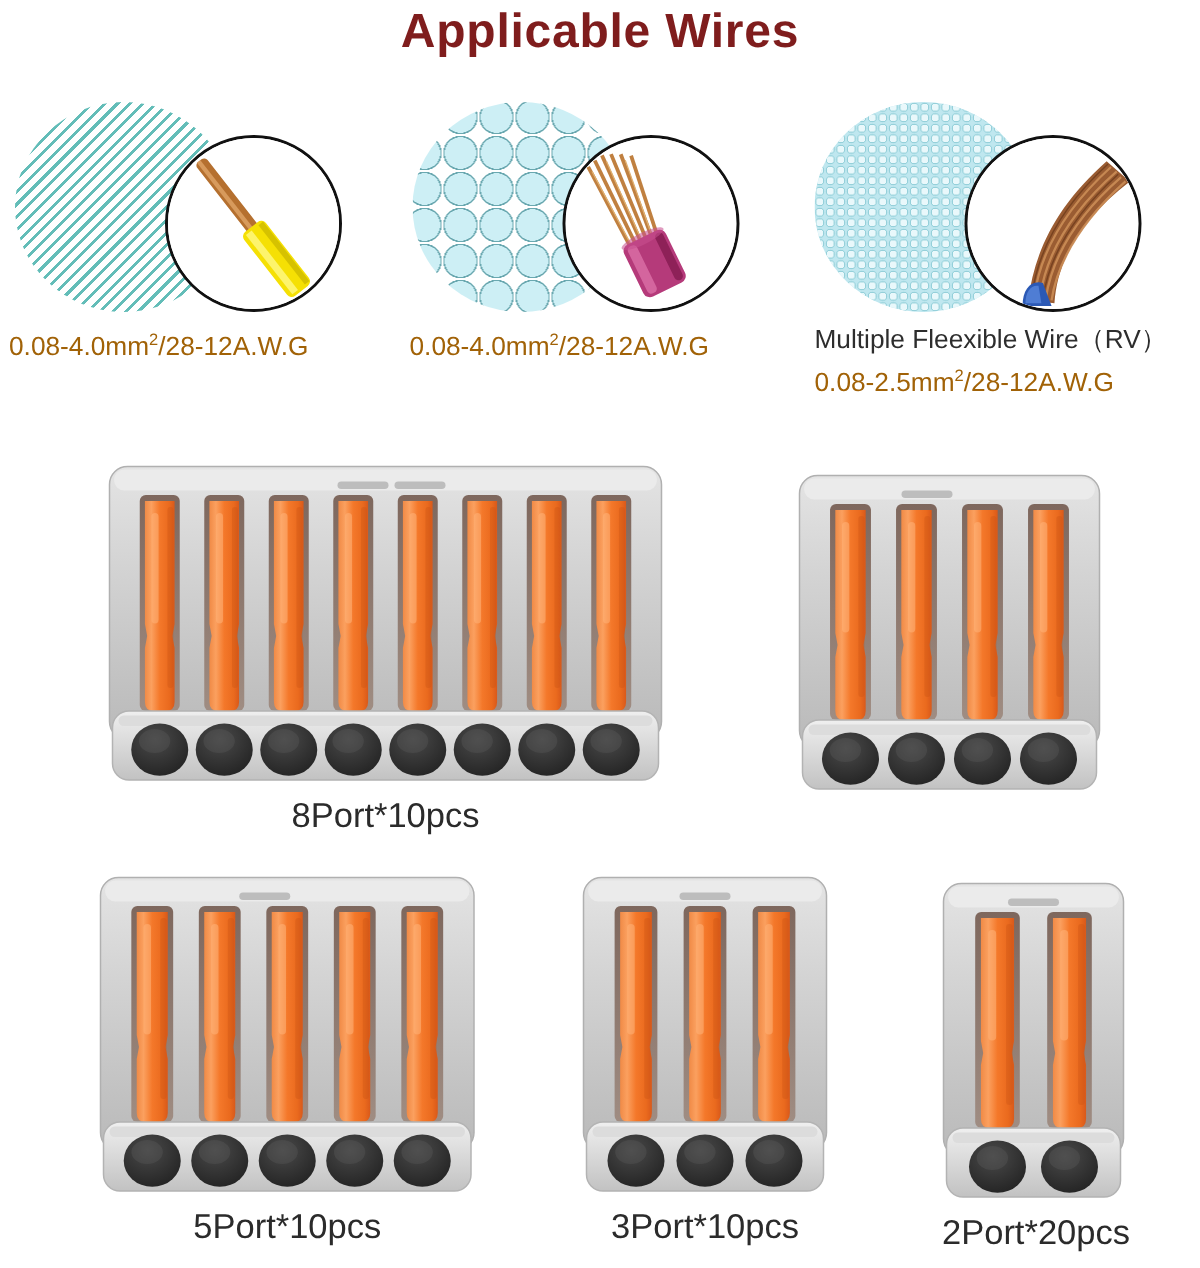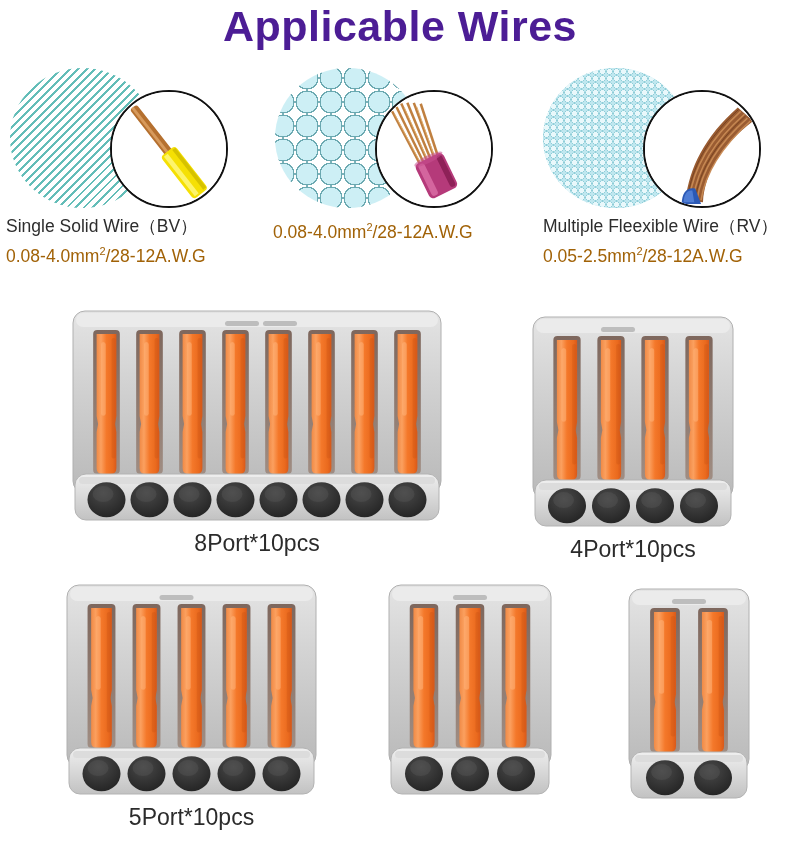--- a/index.html
+++ b/index.html
@@ -14,24 +14,24 @@
     position: relative;
   }
 
   
   .page-title {
     position: absolute;
     top: 2px;
     left: 0;
     width: 800px;
     text-align: center;
-    font-size: 43px;
+    font-size: 32px;
     font-weight: 600;
     letter-spacing: 0.5px;
-    color: #4c1d95;
+    color: #7f1d1d;
   }
 
   
   .wires-row {
     position: absolute;
     top: 62px;
     left: 0;
     width: 800px;
     height: 215px;
   }
@@ -168,21 +168,20 @@
             <rect x="52" y="2" width="9" height="62" rx="3" fill="#b5702f"></rect>
             <rect x="54" y="2" width="3" height="62" fill="#d79a5c"></rect>
             <rect x="47" y="60" width="19" height="56" rx="4" fill="#f5e004"></rect>
             <rect x="50" y="62" width="5" height="52" fill="#fdf46c"></rect>
             <rect x="61" y="62" width="4" height="52" fill="#d6c200"></rect>
           </g>
         </svg>
       </div>
     </div>
     <div class="wire-caption">
-      <div class="wire-name">Single Solid Wire（BV）</div>
       <div class="wire-spec"><span>0.08-4.0mm</span><span class="sup">2</span><span>/28-12A.W.G</span></div>
     </div>
   </div>
 
   <div class="wire-card c1">
     <div class="wire-figure">
       <div class="pattern-disc">
         <div class="pat-bigcircles"></div>
       </div>
       <div class="inset-circle">
@@ -234,21 +233,21 @@
             <path d="M44 111 C48 79, 64 48, 97 18"></path>
             <path d="M52 111 C56 83, 72 54, 104 25"></path>
           </g>
           <path d="M38 116 C38 104, 44 98, 52 100 L58 116 Z" fill="#2b59b5"></path>
           <path d="M40 114 C40 106, 44 101, 49 102 L51 114 Z" fill="#4f7dd4"></path>
         </svg>
       </div>
     </div>
     <div class="wire-caption">
       <div class="wire-name">Multiple Fleexible Wire（RV）</div>
-      <div class="wire-spec"><span>0.05-2.5mm</span><span class="sup">2</span><span>/28-12A.W.G</span></div>
+      <div class="wire-spec"><span>0.08-2.5mm</span><span class="sup">2</span><span>/28-12A.W.G</span></div>
     </div>
   </div>
 </div>
 
 <div class="connector-area">
 
   <div class="connector-item" id="conn-0" style="left:52px; top:310px;">
     <div class="conn-holder">
         <svg class="conn-svg" width="370" height="214" viewBox="0 0 370 214">
           <defs>
@@ -545,21 +544,20 @@
           <ellipse cx="35" cy="189.76" rx="19" ry="17.48" fill="url(#g-hole-4)"></ellipse>
           <ellipse cx="31.58" cy="184.06" rx="10.450000000000001" ry="7.9799999999999995" fill="#5c5c5c" opacity="0.35"></ellipse>
           <ellipse cx="79" cy="189.76" rx="19" ry="17.48" fill="url(#g-hole-4)"></ellipse>
           <ellipse cx="75.58" cy="184.06" rx="10.450000000000001" ry="7.9799999999999995" fill="#5c5c5c" opacity="0.35"></ellipse>
           <ellipse cx="123" cy="189.76" rx="19" ry="17.48" fill="url(#g-hole-4)"></ellipse>
           <ellipse cx="119.58" cy="184.06" rx="10.450000000000001" ry="7.9799999999999995" fill="#5c5c5c" opacity="0.35"></ellipse>
           <ellipse cx="167" cy="189.76" rx="19" ry="17.48" fill="url(#g-hole-4)"></ellipse>
           <ellipse cx="163.58" cy="184.06" rx="10.450000000000001" ry="7.9799999999999995" fill="#5c5c5c" opacity="0.35"></ellipse>
         </svg>
       </div>
-    <div class="connector-label">4Port*10pcs</div>
   </div>
 
   <div class="connector-item" id="conn-2" style="left:46px; top:584px;">
     <div class="conn-holder">
         <svg class="conn-svg" width="251" height="214" viewBox="0 0 251 214">
           <defs>
       <linearGradient id="g-body-5" x1="0" y1="0" x2="0" y2="1">
         <stop offset="0" stop-color="#e4e4e4"></stop>
         <stop offset="0.35" stop-color="#d4d4d4"></stop>
         <stop offset="1" stop-color="#b9b9b9"></stop>
@@ -775,20 +773,21 @@
           <rect x="3" y="164" width="158" height="46" rx="11" fill="url(#g-lip-3)" stroke="#b3b3b3" stroke-width="1"></rect>
           <rect x="7" y="167" width="150" height="7" rx="3.5" fill="#dcdcdc"></rect>
           <ellipse cx="36" cy="189.76" rx="19" ry="17.48" fill="url(#g-hole-3)"></ellipse>
           <ellipse cx="32.58" cy="184.06" rx="10.450000000000001" ry="7.9799999999999995" fill="#5c5c5c" opacity="0.35"></ellipse>
           <ellipse cx="82" cy="189.76" rx="19" ry="17.48" fill="url(#g-hole-3)"></ellipse>
           <ellipse cx="78.58" cy="184.06" rx="10.450000000000001" ry="7.9799999999999995" fill="#5c5c5c" opacity="0.35"></ellipse>
           <ellipse cx="128" cy="189.76" rx="19" ry="17.48" fill="url(#g-hole-3)"></ellipse>
           <ellipse cx="124.58" cy="184.06" rx="10.450000000000001" ry="7.9799999999999995" fill="#5c5c5c" opacity="0.35"></ellipse>
         </svg>
       </div>
+    <div class="connector-label">3Port*10pcs</div>
   </div>
 
   <div class="connector-item" id="conn-4" style="left:608px; top:588px;">
     <div class="conn-holder">
         <svg class="conn-svg" width="122" height="214" viewBox="0 0 122 214">
           <defs>
       <linearGradient id="g-body-2" x1="0" y1="0" x2="0" y2="1">
         <stop offset="0" stop-color="#e4e4e4"></stop>
         <stop offset="0.35" stop-color="#d4d4d4"></stop>
         <stop offset="1" stop-color="#b9b9b9"></stop>
@@ -851,14 +850,15 @@
           <rect x="78.8176" y="32" width="5.2992" height="73.7" rx="2.5" fill="#ffb278" opacity="0.55"></rect>
           <rect x="90.7408" y="28" width="4.416" height="120.60000000000001" rx="2" fill="#c95414" opacity="0.35"></rect>
           <rect x="3" y="164" width="116" height="46" rx="11" fill="url(#g-lip-2)" stroke="#b3b3b3" stroke-width="1"></rect>
           <rect x="7" y="167" width="108" height="7" rx="3.5" fill="#dcdcdc"></rect>
           <ellipse cx="37" cy="189.76" rx="19" ry="17.48" fill="url(#g-hole-2)"></ellipse>
           <ellipse cx="33.58" cy="184.06" rx="10.450000000000001" ry="7.9799999999999995" fill="#5c5c5c" opacity="0.35"></ellipse>
           <ellipse cx="85" cy="189.76" rx="19" ry="17.48" fill="url(#g-hole-2)"></ellipse>
           <ellipse cx="81.58" cy="184.06" rx="10.450000000000001" ry="7.9799999999999995" fill="#5c5c5c" opacity="0.35"></ellipse>
         </svg>
       </div>
+    <div class="connector-label">2Port*20pcs</div>
   </div>
 </div>
 
 </body></html>

